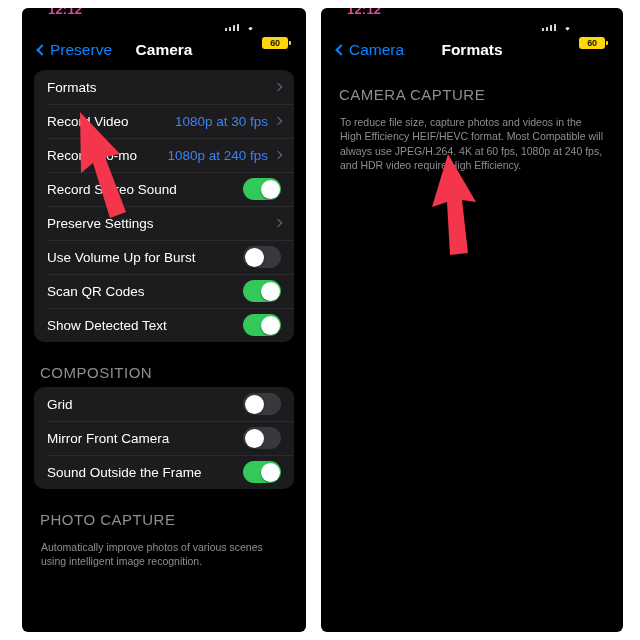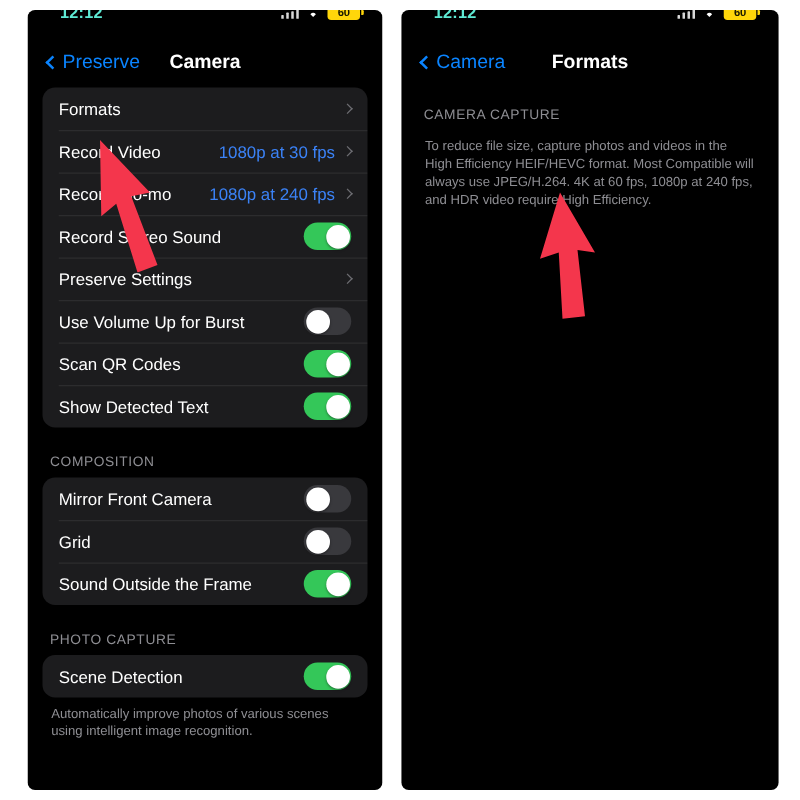--- a/index.html
+++ b/index.html
@@ -28,21 +28,21 @@
   .statusbar {
     position: relative;
     height: 22px;
     width: 100%;
     color: #ffffff;
   }
   .sb-time {
     position: absolute; left: 26px; top: -6px;
     font-size: 13px; font-weight: bold;
     letter-spacing: .2px;
-    color: #5eead4;
+    color: #ec4899;
   }
   .sb-right {
     position: absolute; right: 18px; top: -4px;
     display: flex; align-items: center; gap: 5px;
   }
   .sb-signal { display:flex; align-items:flex-end; gap:1.5px; height:9px; }
   .sb-signal i { display:block; width:2.5px; background:#d8d8d8; border-radius:.5px; }
   .sb-signal i:nth-child(1){height:3px;}
   .sb-signal i:nth-child(2){height:4.5px;}
   .sb-signal i:nth-child(3){height:6px;}
@@ -51,20 +51,21 @@
   .sb-wifi svg { display:block; }
   .sb-batt {
     width: 26px; height: 12px;
     border-radius: 3px;
     background: #ffd60a;
     color: #1a1a00;
     font-size: 9px; font-weight: bold;
     display: flex; align-items: center; justify-content: center;
     letter-spacing: -.2px;
     position: relative;
+    margin-top: 33px;
   }
   .sb-batt::after {
     content:""; position:absolute; right:-2.5px; top:4px;
     width:2px; height:4px; background:#ffd60a; border-radius:0 1px 1px 0;
   }
 
   
   .top-crop {
     position: absolute; left: 0; top: 0; width: 640px; height: 8px;
     background: #ffffff; z-index: 40;
@@ -103,21 +104,21 @@
     text-align: center;
     color: #ffffff;
     font-size: 15.5px;
     font-weight: bold;
   }
 
   
   .content { padding: 0 12px; }
   .section-header {
     color: #8e8e93;
-    font-size: 11px;
+    font-size: 15px;
     letter-spacing: .5px;
     padding: 0 6px 6px 6px;
     text-transform: uppercase;
   }
   .group {
     background: #1c1c1e;
     border-radius: 10px;
     overflow: hidden;
   }
   .row {
@@ -261,50 +262,42 @@
               <span class="knob"></span>
             </span>
         </div>
       </div>
 
       <div class="spacer-md"></div>
 
       <div class="section-header">COMPOSITION</div>
       <div class="group">
         <div class="row">
+          <span class="row-label">Grid</span>
+          <span class="toggle">
+              <span class="knob"></span>
+            </span>
+        </div>
+        <div class="row">
           <span class="row-label">Mirror Front Camera</span>
           <span class="toggle">
               <span class="knob"></span>
             </span>
         </div>
         <div class="row">
-          <span class="row-label">Grid</span>
-          <span class="toggle">
-              <span class="knob"></span>
-            </span>
-        </div>
-        <div class="row">
           <span class="row-label">Sound Outside the Frame</span>
           <span class="toggle on">
               <span class="knob"></span>
             </span>
         </div>
       </div>
 
       <div class="spacer-md"></div>
 
       <div class="section-header">PHOTO CAPTURE</div>
-      <div class="group">
-        <div class="row">
-          <span class="row-label">Scene Detection</span>
-          <span class="toggle on">
-              <span class="knob"></span>
-            </span>
-        </div>
-      </div>
       <div class="footnote">Automatically improve photos of various scenes using intelligent image recognition.</div>
 
     </div>
   </div>
 
   <div class="phone" id="phone-right">
 
     <div class="statusbar">
       <div class="sb-time">12:12</div>
       <div class="sb-right">

